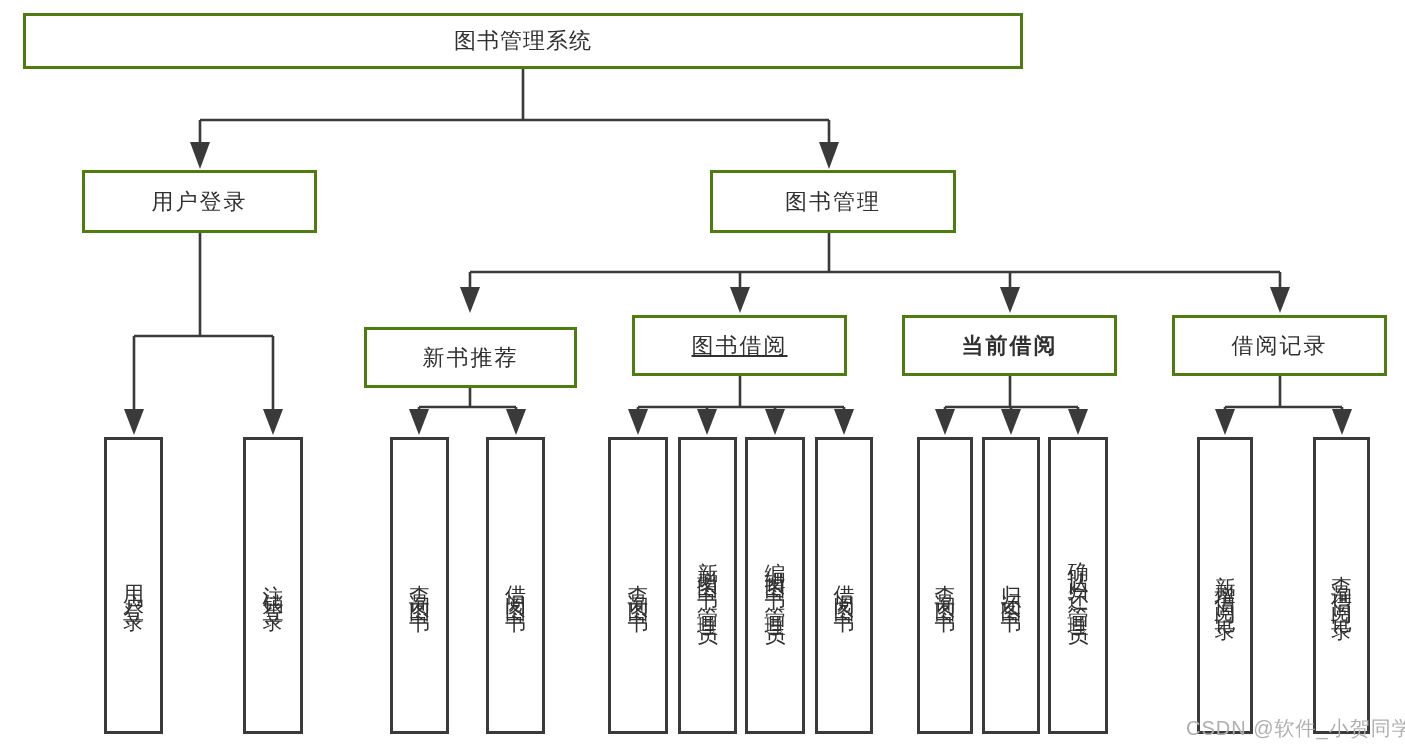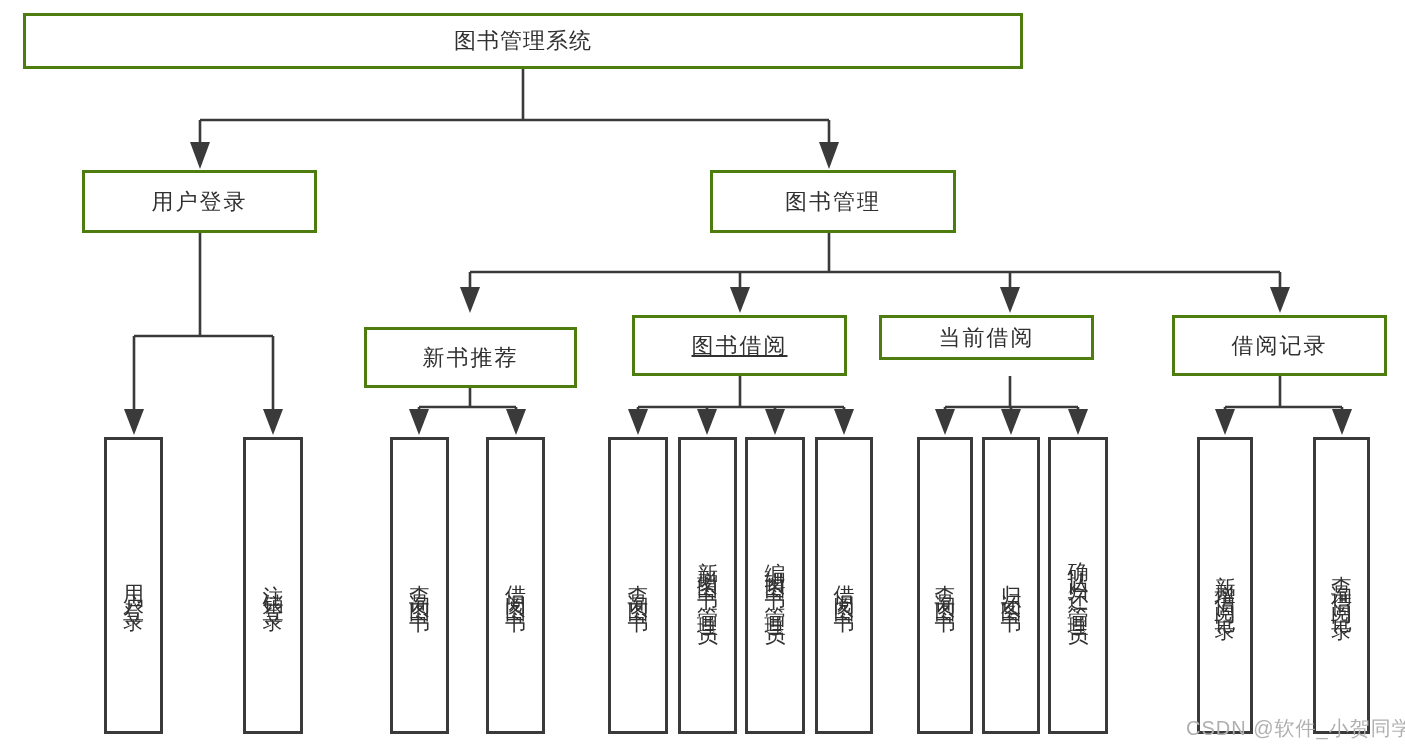--- a/index.html
+++ b/index.html
@@ -46,21 +46,21 @@
     z-index: 1;
     top: 437px;
     height: 297px;
   }
   
   .n-root  { left: 23px;   top: 13px;  width: 1000px; height: 56px; letter-spacing: 1px; }
   .n-l2a   { left: 82px;   top: 170px; width: 235px;  height: 63px; }
   .n-l2b   { left: 710px;  top: 170px; width: 246px;  height: 63px; }
   .n-l3a   { left: 364px;  top: 315px; width: 213px;  height: 61px; margin-top: 12px; }
   .n-l3b   { left: 632px;  top: 315px; width: 215px;  height: 61px; text-decoration: underline; }
-  .n-l3c   { left: 879px;  top: 315px; width: 215px;  height: 45px; }
+  .n-l3c   { left: 902px;  top: 315px; width: 215px;  height: 61px; font-weight: bold; }
   .n-l3d   { left: 1172px; top: 315px; width: 215px;  height: 61px; }
   
   .n-a1 { left: 104px;  width: 59px; }
   .n-a2 { left: 243px;  width: 60px; }
   .n-b1 { left: 390px;  width: 59px; }
   .n-b2 { left: 486px;  width: 59px; }
   .n-c1 { left: 608px;  width: 60px; }
   .n-c2 { left: 678px;  width: 59px; }
   .n-c3 { left: 745px;  width: 60px; }
   .n-c4 { left: 815px;  width: 58px; }

